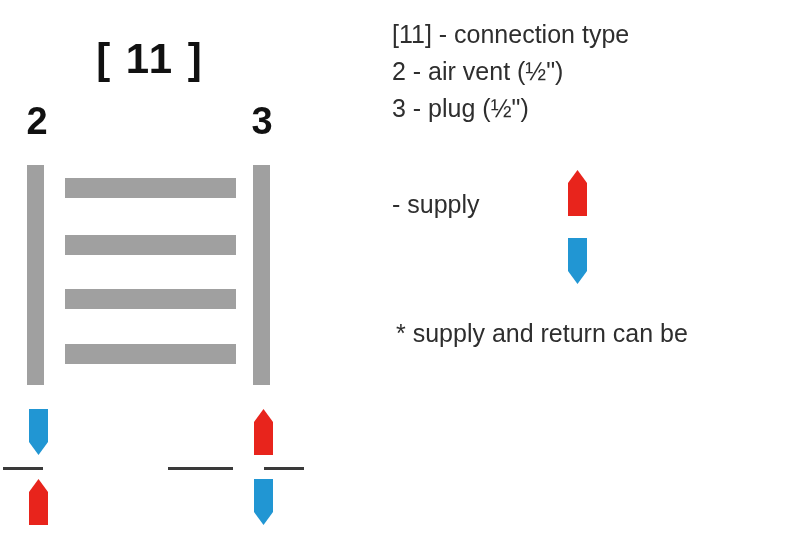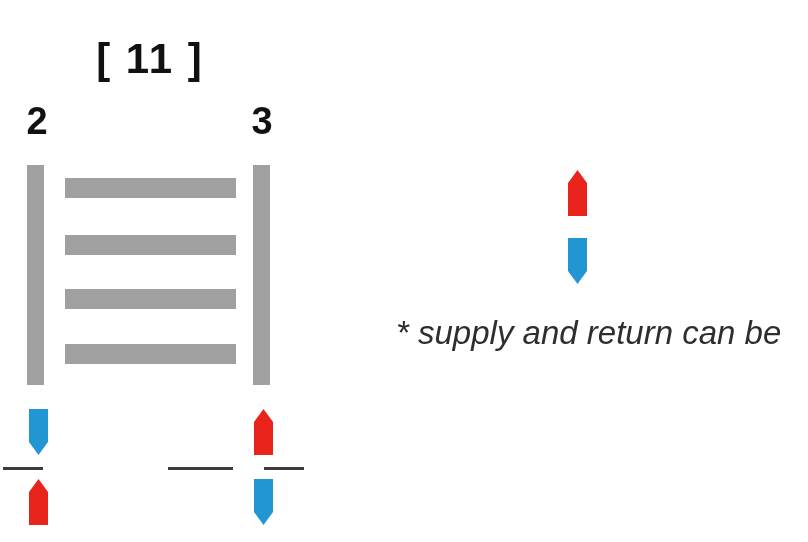--- a/index.html
+++ b/index.html
@@ -119,24 +119,23 @@
     white-space: nowrap;
   }
   .key-row.supply { top: 190px; }
   .key-row.return { top: 234px; }
 
   .note {
     position: absolute;
     left: 396px;
     top: 316px;
     width: 400px;
-    font-size: 33px;
+    font-size: 25px;
     line-height: 34px;
     color: #2e2e2e;
-    font-style: italic;
   }
   .note .note-l2 { display: block; padding-left: 22px; }
 </style>
 </head>
 <body>
 
 <div id="page">
 
   <div>
 
@@ -176,21 +175,27 @@
       </svg>
     </span>
 
     <span class="arrow a-right-bot">
       <svg viewBox="0 0 19 46" xmlns="http://www.w3.org/2000/svg">
         <polygon points="0,0 19,0 19,33 9.5,46 0,33" fill="#2196d3"></polygon>
       </svg>
     </span>
   </div>
 
-
+  <div class="legend-block">
+    <div class="legend-line">[11] - connection type</div>
+    <div class="legend-line">2 - air vent (½")</div>
+    <div class="legend-line">3 - plug (½")</div>
+  </div>
+
+  <div class="key-row supply">- supply</div>
 
 
   <span class="arrow a-legend-sup">
     <svg viewBox="0 0 19 46" xmlns="http://www.w3.org/2000/svg">
       <polygon points="9.5,0 19,13 19,46 0,46 0,13" fill="#e8241c"></polygon>
     </svg>
   </span>
 
   <span class="arrow a-legend-ret">
     <svg viewBox="0 0 19 46" xmlns="http://www.w3.org/2000/svg">

